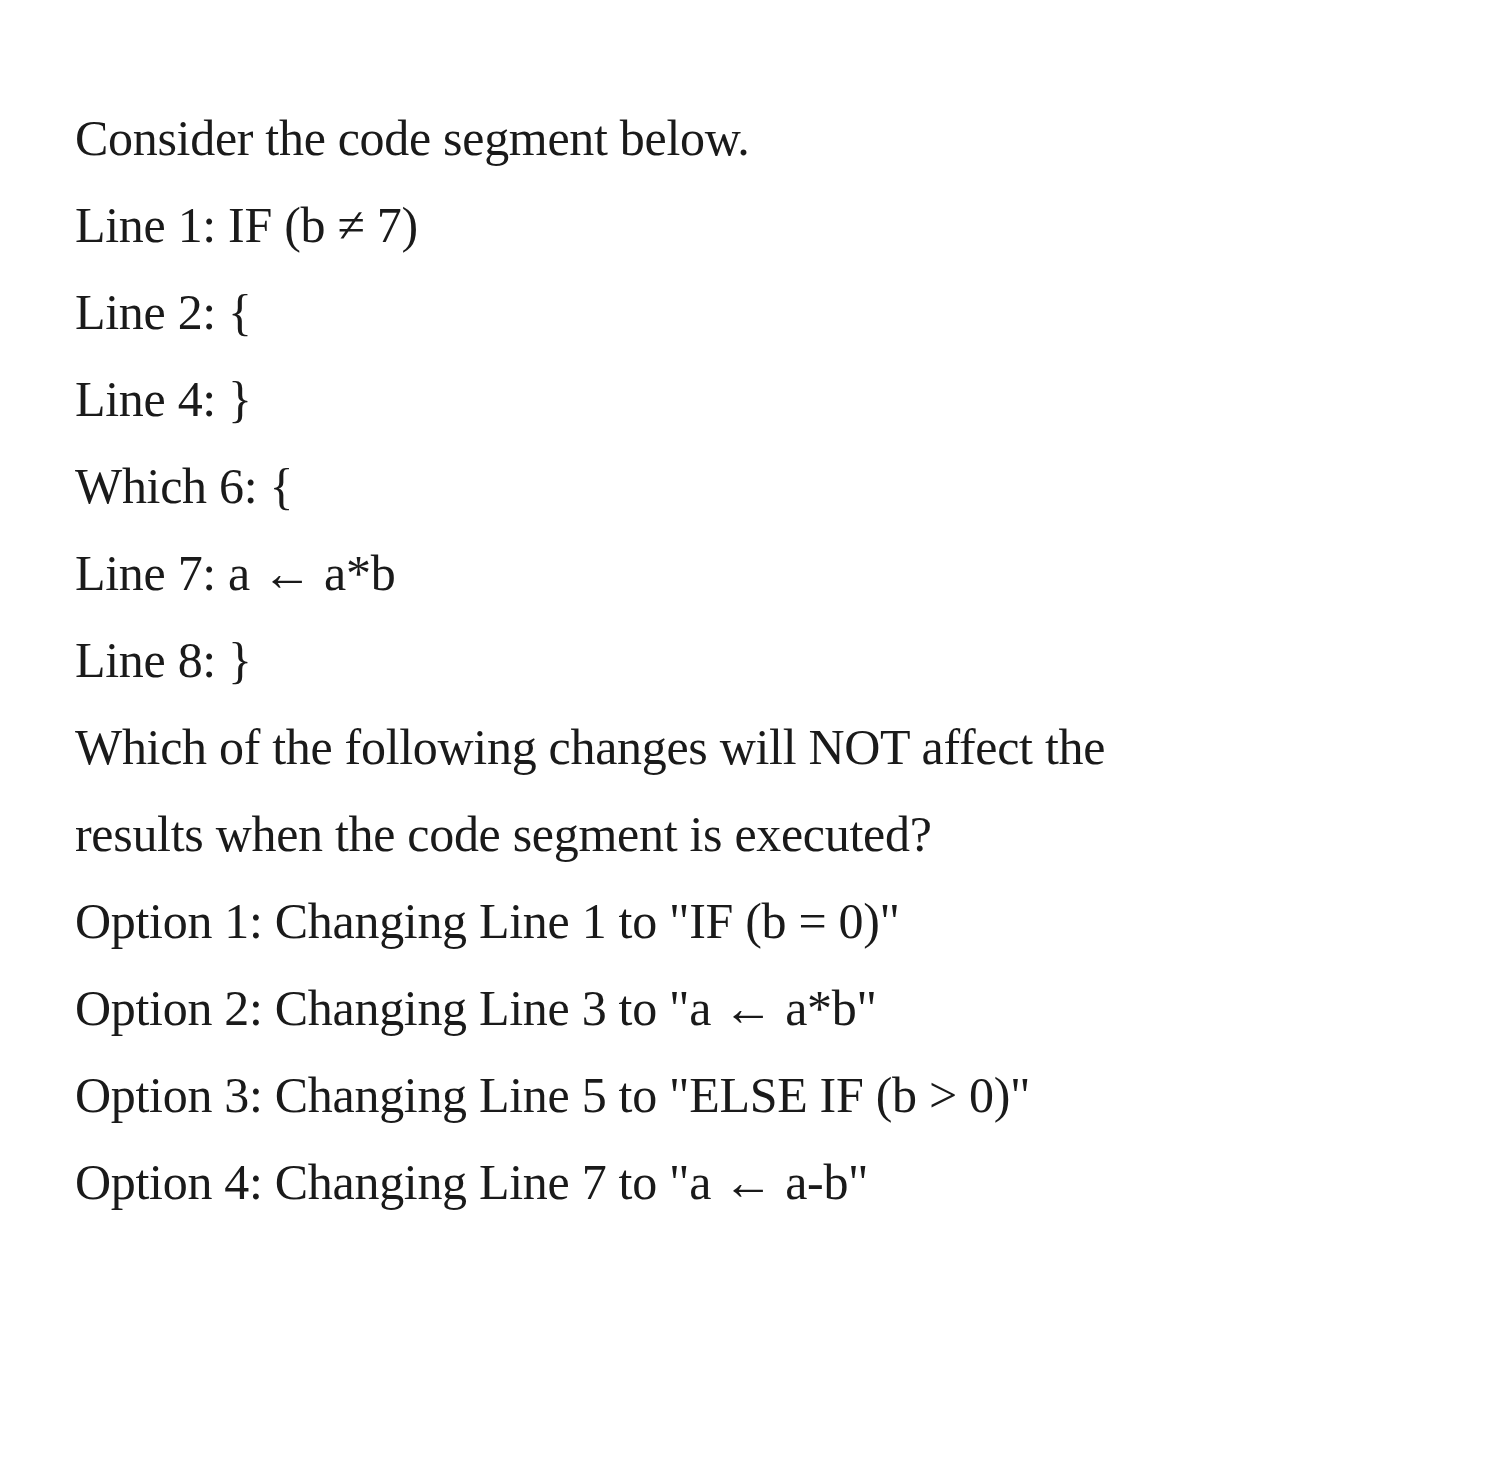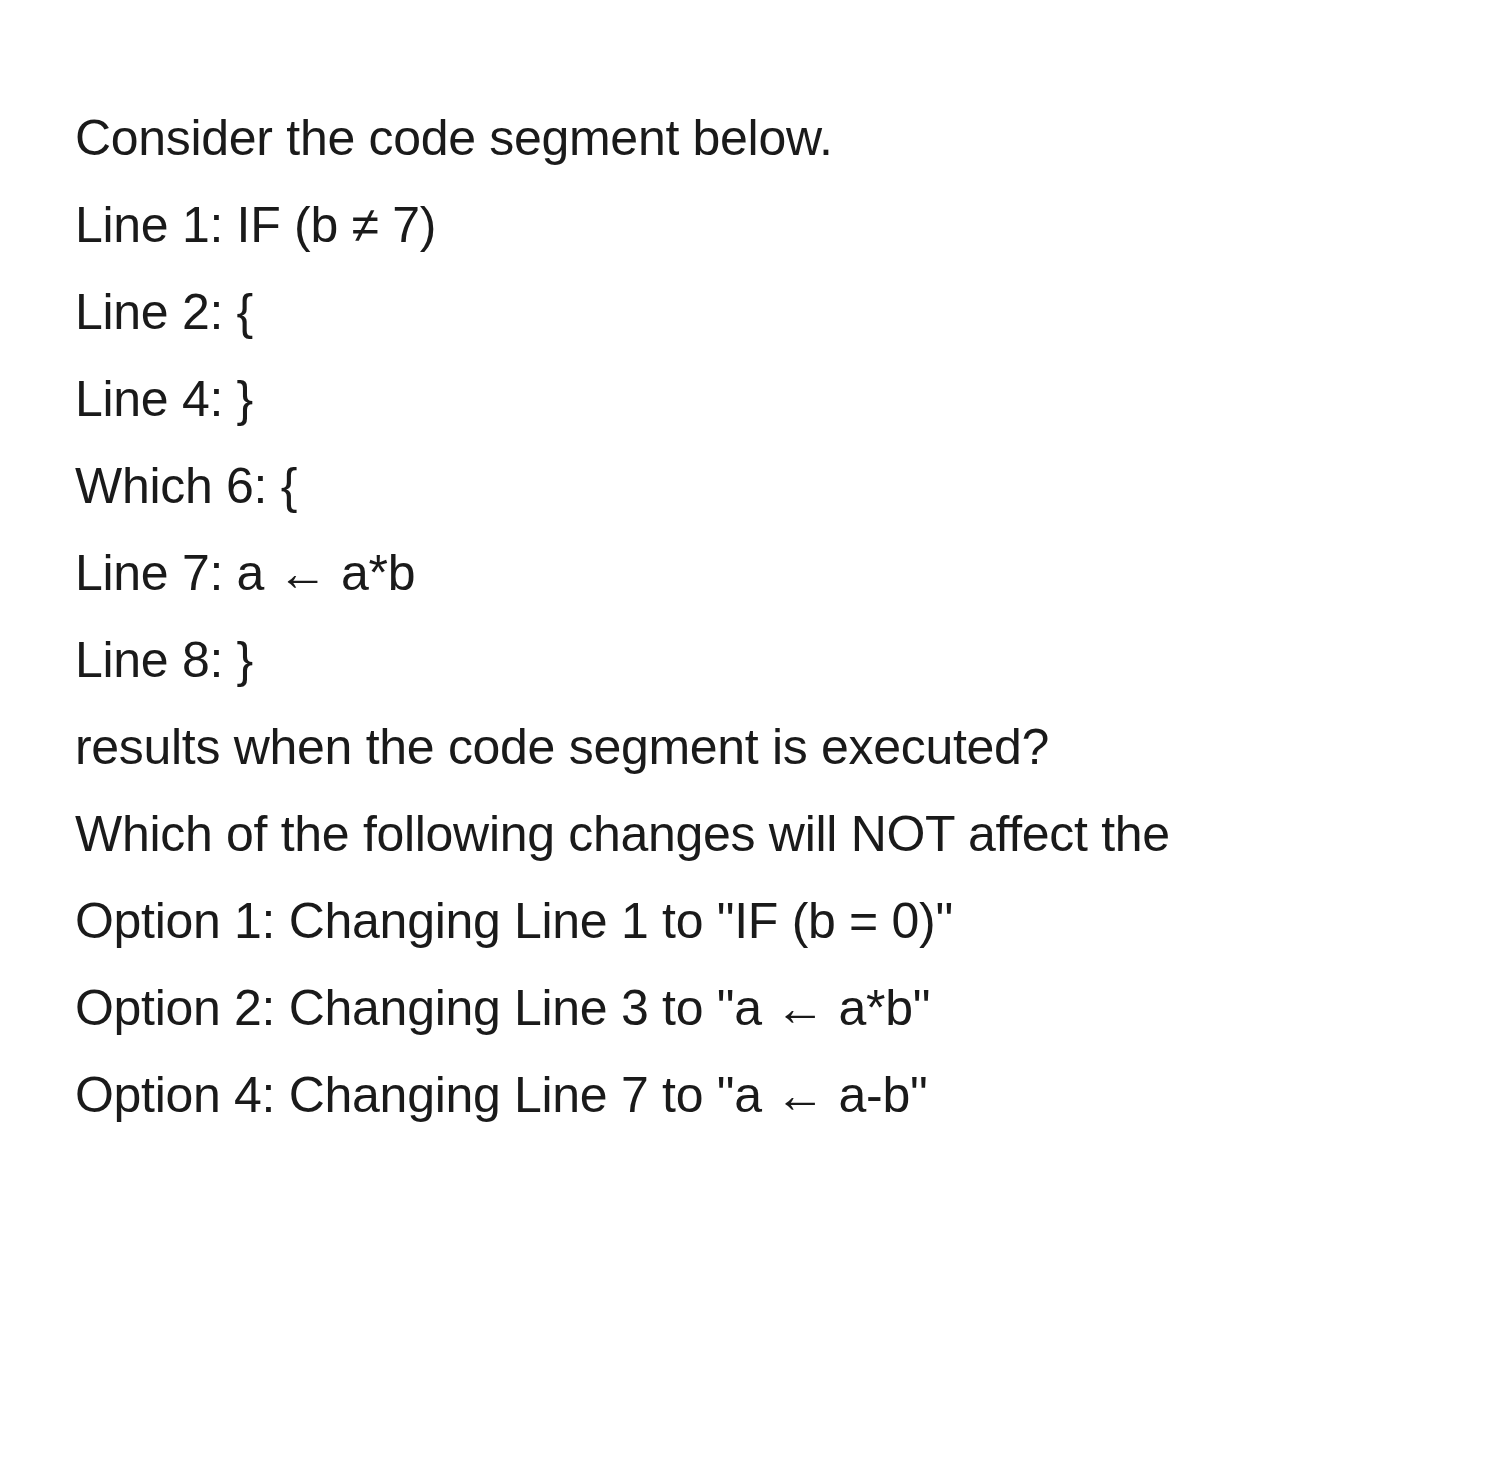--- a/index.html
+++ b/index.html
@@ -1,15 +1,15 @@
 <!DOCTYPE html>
 <html><head>
   <meta charset="utf-8">
   <style>
-    * { margin: 0; padding: 0; box-sizing: border-box; }
+    * { margin: 0; padding: 0; box-sizing: border-box; font-family: Liberation Serif, serif; }
     body {
       width: 1500px;
       height: 1480px;
       background: #ffffff;
       font-family: -apple-system, BlinkMacSystemFont, "Segoe UI", Helvetica, Arial, sans-serif;
       padding: 95px 75px;
       font-size: 50px;
       line-height: 1.74;
       color: #1a1a1a;
       letter-spacing: -0.3px;
@@ -20,18 +20,19 @@
 <body>
 
 <div>
   <span class="line">Consider the code segment below.</span>
   <span class="line">Line 1: IF (b ≠ 7)</span>
   <span class="line">Line 2: {</span>
   <span class="line">Line 4: }</span>
   <span class="line">Which 6: {</span>
   <span class="line">Line 7: a ← a*b</span>
   <span class="line">Line 8: }</span>
+  <span class="line">Which of the following changes will NOT affect the</span>
   <span class="line">results when the code segment is executed?</span>
-  <span class="line">Which of the following changes will NOT affect the</span>
   <span class="line">Option 1: Changing Line 1 to "IF (b = 0)"</span>
   <span class="line">Option 2: Changing Line 3 to "a ← a*b"</span>
+  <span class="line">Option 3: Changing Line 5 to "ELSE IF (b &gt; 0)"</span>
   <span class="line">Option 4: Changing Line 7 to "a ← a-b"</span>
 </div>
 
 </body></html>

